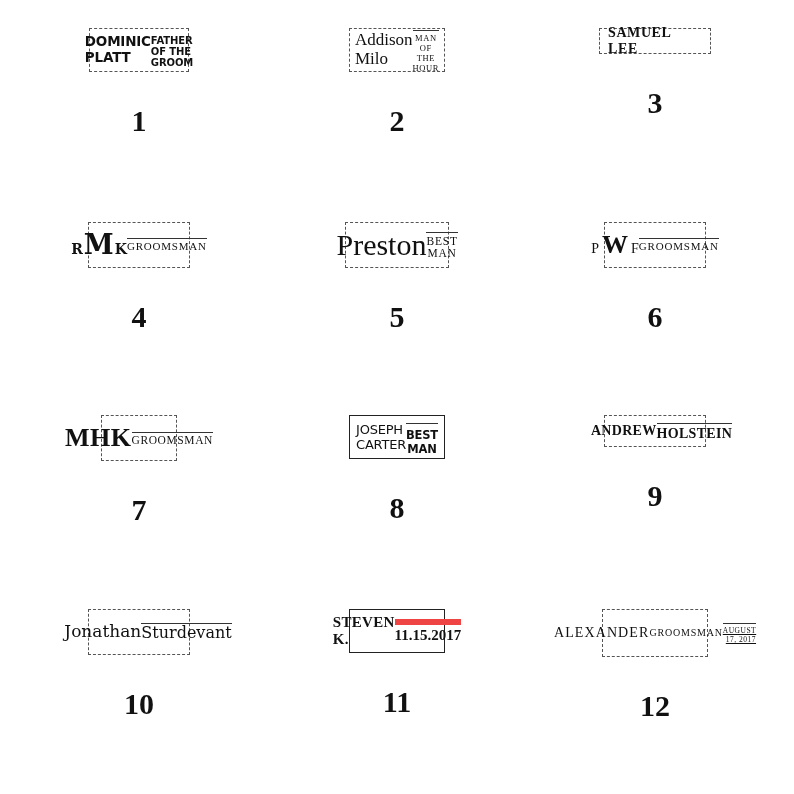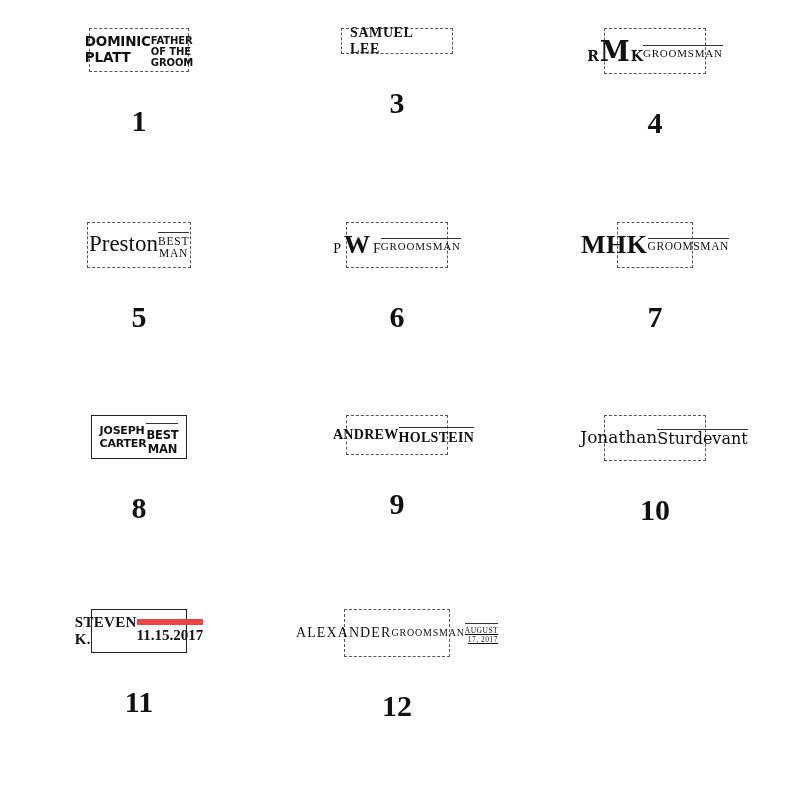--- a/index.html
+++ b/index.html
@@ -118,21 +118,21 @@
     margin-top: 1px;
     border-top: 1px solid #333;
     padding-top: 1px;
     width: 94px;
     text-align: center;
   }
 
   .s5 { width: 104px; height: 46px; }
   .s5 .l1 {
     font-family: "Liberation Serif", serif;
-    font-size: 23px;
+    font-size: 30px;
     line-height: 1.05;
     text-align: right;
   }
   .s5 .l2 {
     font-family: "Liberation Serif", serif;
     font-size: 11.5px;
     letter-spacing: 0.8px;
     margin-top: 2px;
     border-top: 1px solid #333;
     padding-top: 2px;
@@ -177,37 +177,37 @@
     margin-top: 1px;
     border-top: 1px solid #333;
     padding-top: 1px;
     width: 90px;
     text-align: center;
   }
 
   .s8 { width: 96px; height: 44px; }
   .s8 .l1 {
     font-family: "DejaVu Sans", sans-serif;
-    font-weight: bold;
-    font-size: 11px;
+    font-weight: normal;
+    font-size: 13px;
     letter-spacing: -0.2px;
   }
   .s8 .l2 {
     font-family: "DejaVu Sans", sans-serif;
     font-weight: bold;
     font-size: 11.5px;
     letter-spacing: -0.2px;
     margin-top: 5px;
     border-top: 1px solid #333;
     padding-top: 4px;
     width: 88px;
     text-align: center;
   }
 
-  .s9 { width: 102px; height: 40px; padding-left: 21px; }
+  .s9 { width: 102px; height: 32px; padding-left: 21px; }
   .s9 .l1 {
     font-family: "Liberation Serif", serif;
     font-weight: bold;
     font-size: 14px;
     letter-spacing: 0.3px;
   }
   .s9 .l2 {
     font-family: "Liberation Serif", serif;
     font-weight: bold;
     font-size: 14px;
@@ -285,20 +285,27 @@
   <div class="grid">
 
     <div class="cell">
       <div class="stamp s1">
         <div class="l1">DOMINIC PLATT</div>
         <div class="l2">FATHER OF THE GROOM</div>
       </div>
       <div class="number">1</div>
     </div>
 
+    <div class="cell">
+      <div class="stamp s2">
+        <div class="l1">Addison Milo</div>
+        <div class="l2">MAN OF THE HOUR</div>
+      </div>
+      <div class="number">2</div>
+    </div>
 
     <div class="cell">
       <div class="stamp s3">
         <div class="l1">SAMUEL LEE</div>
       </div>
       <div class="number">3</div>
     </div>
 
     <div class="cell">
       <div class="stamp s4">

